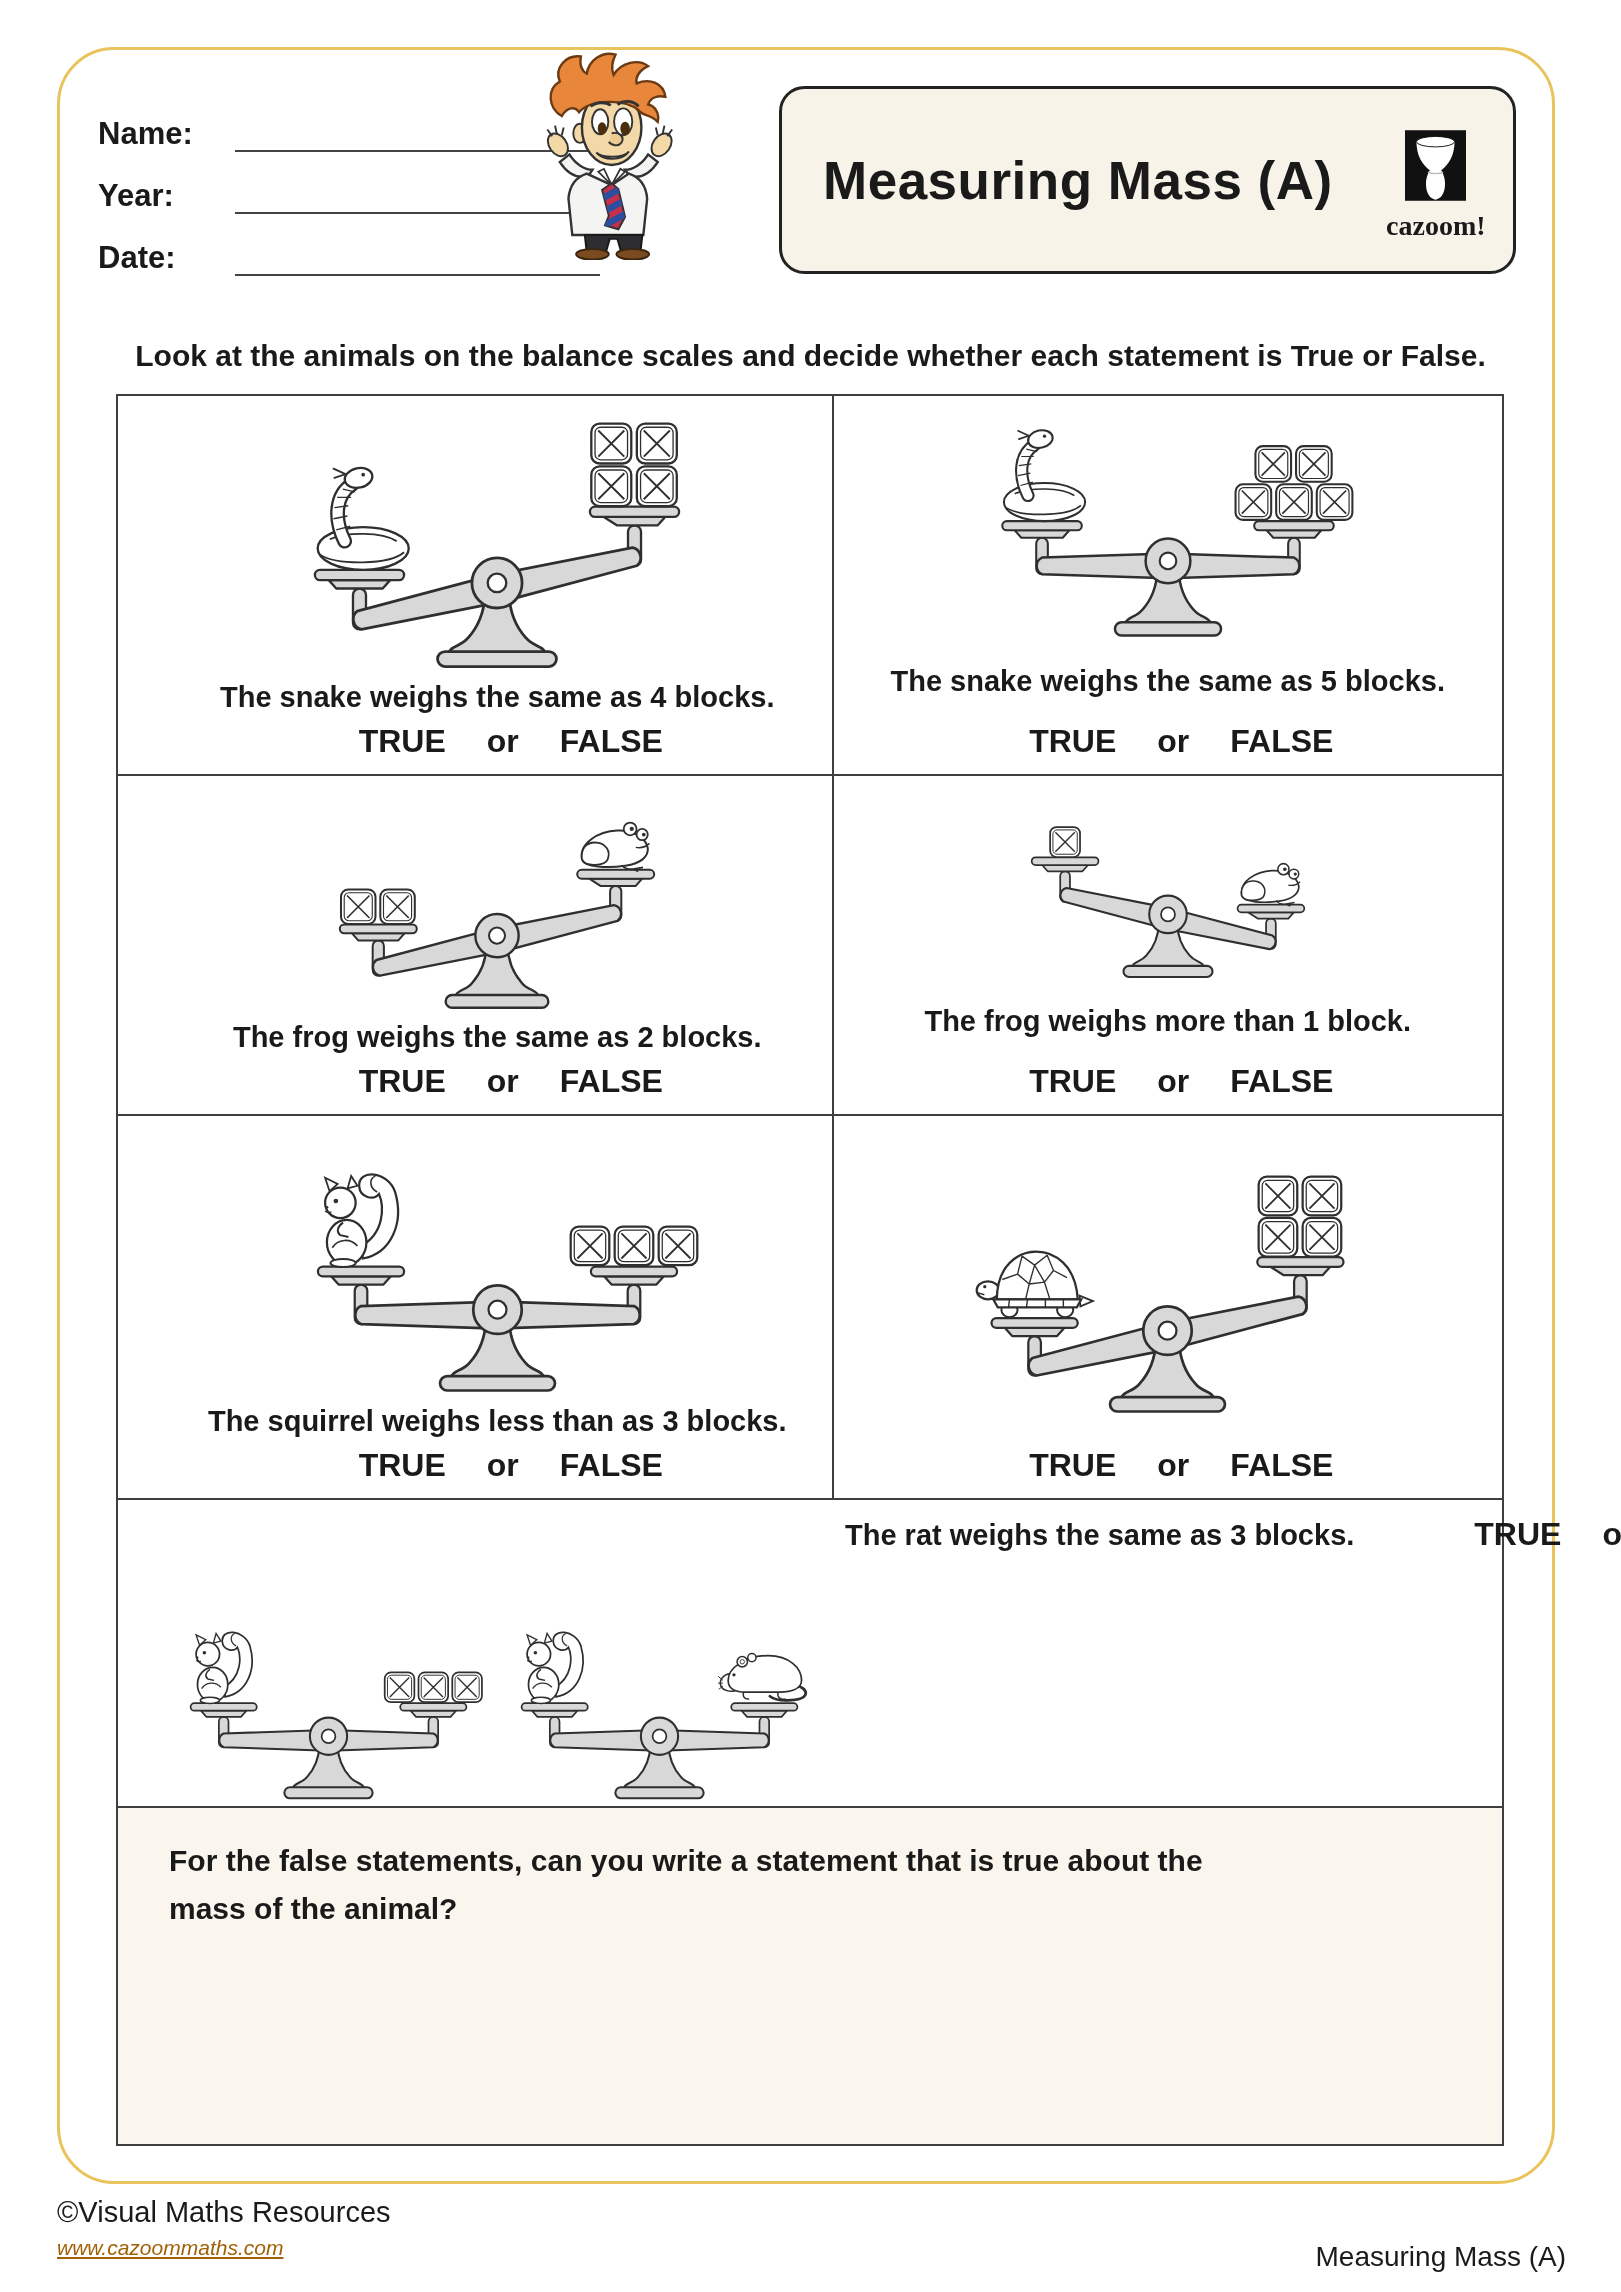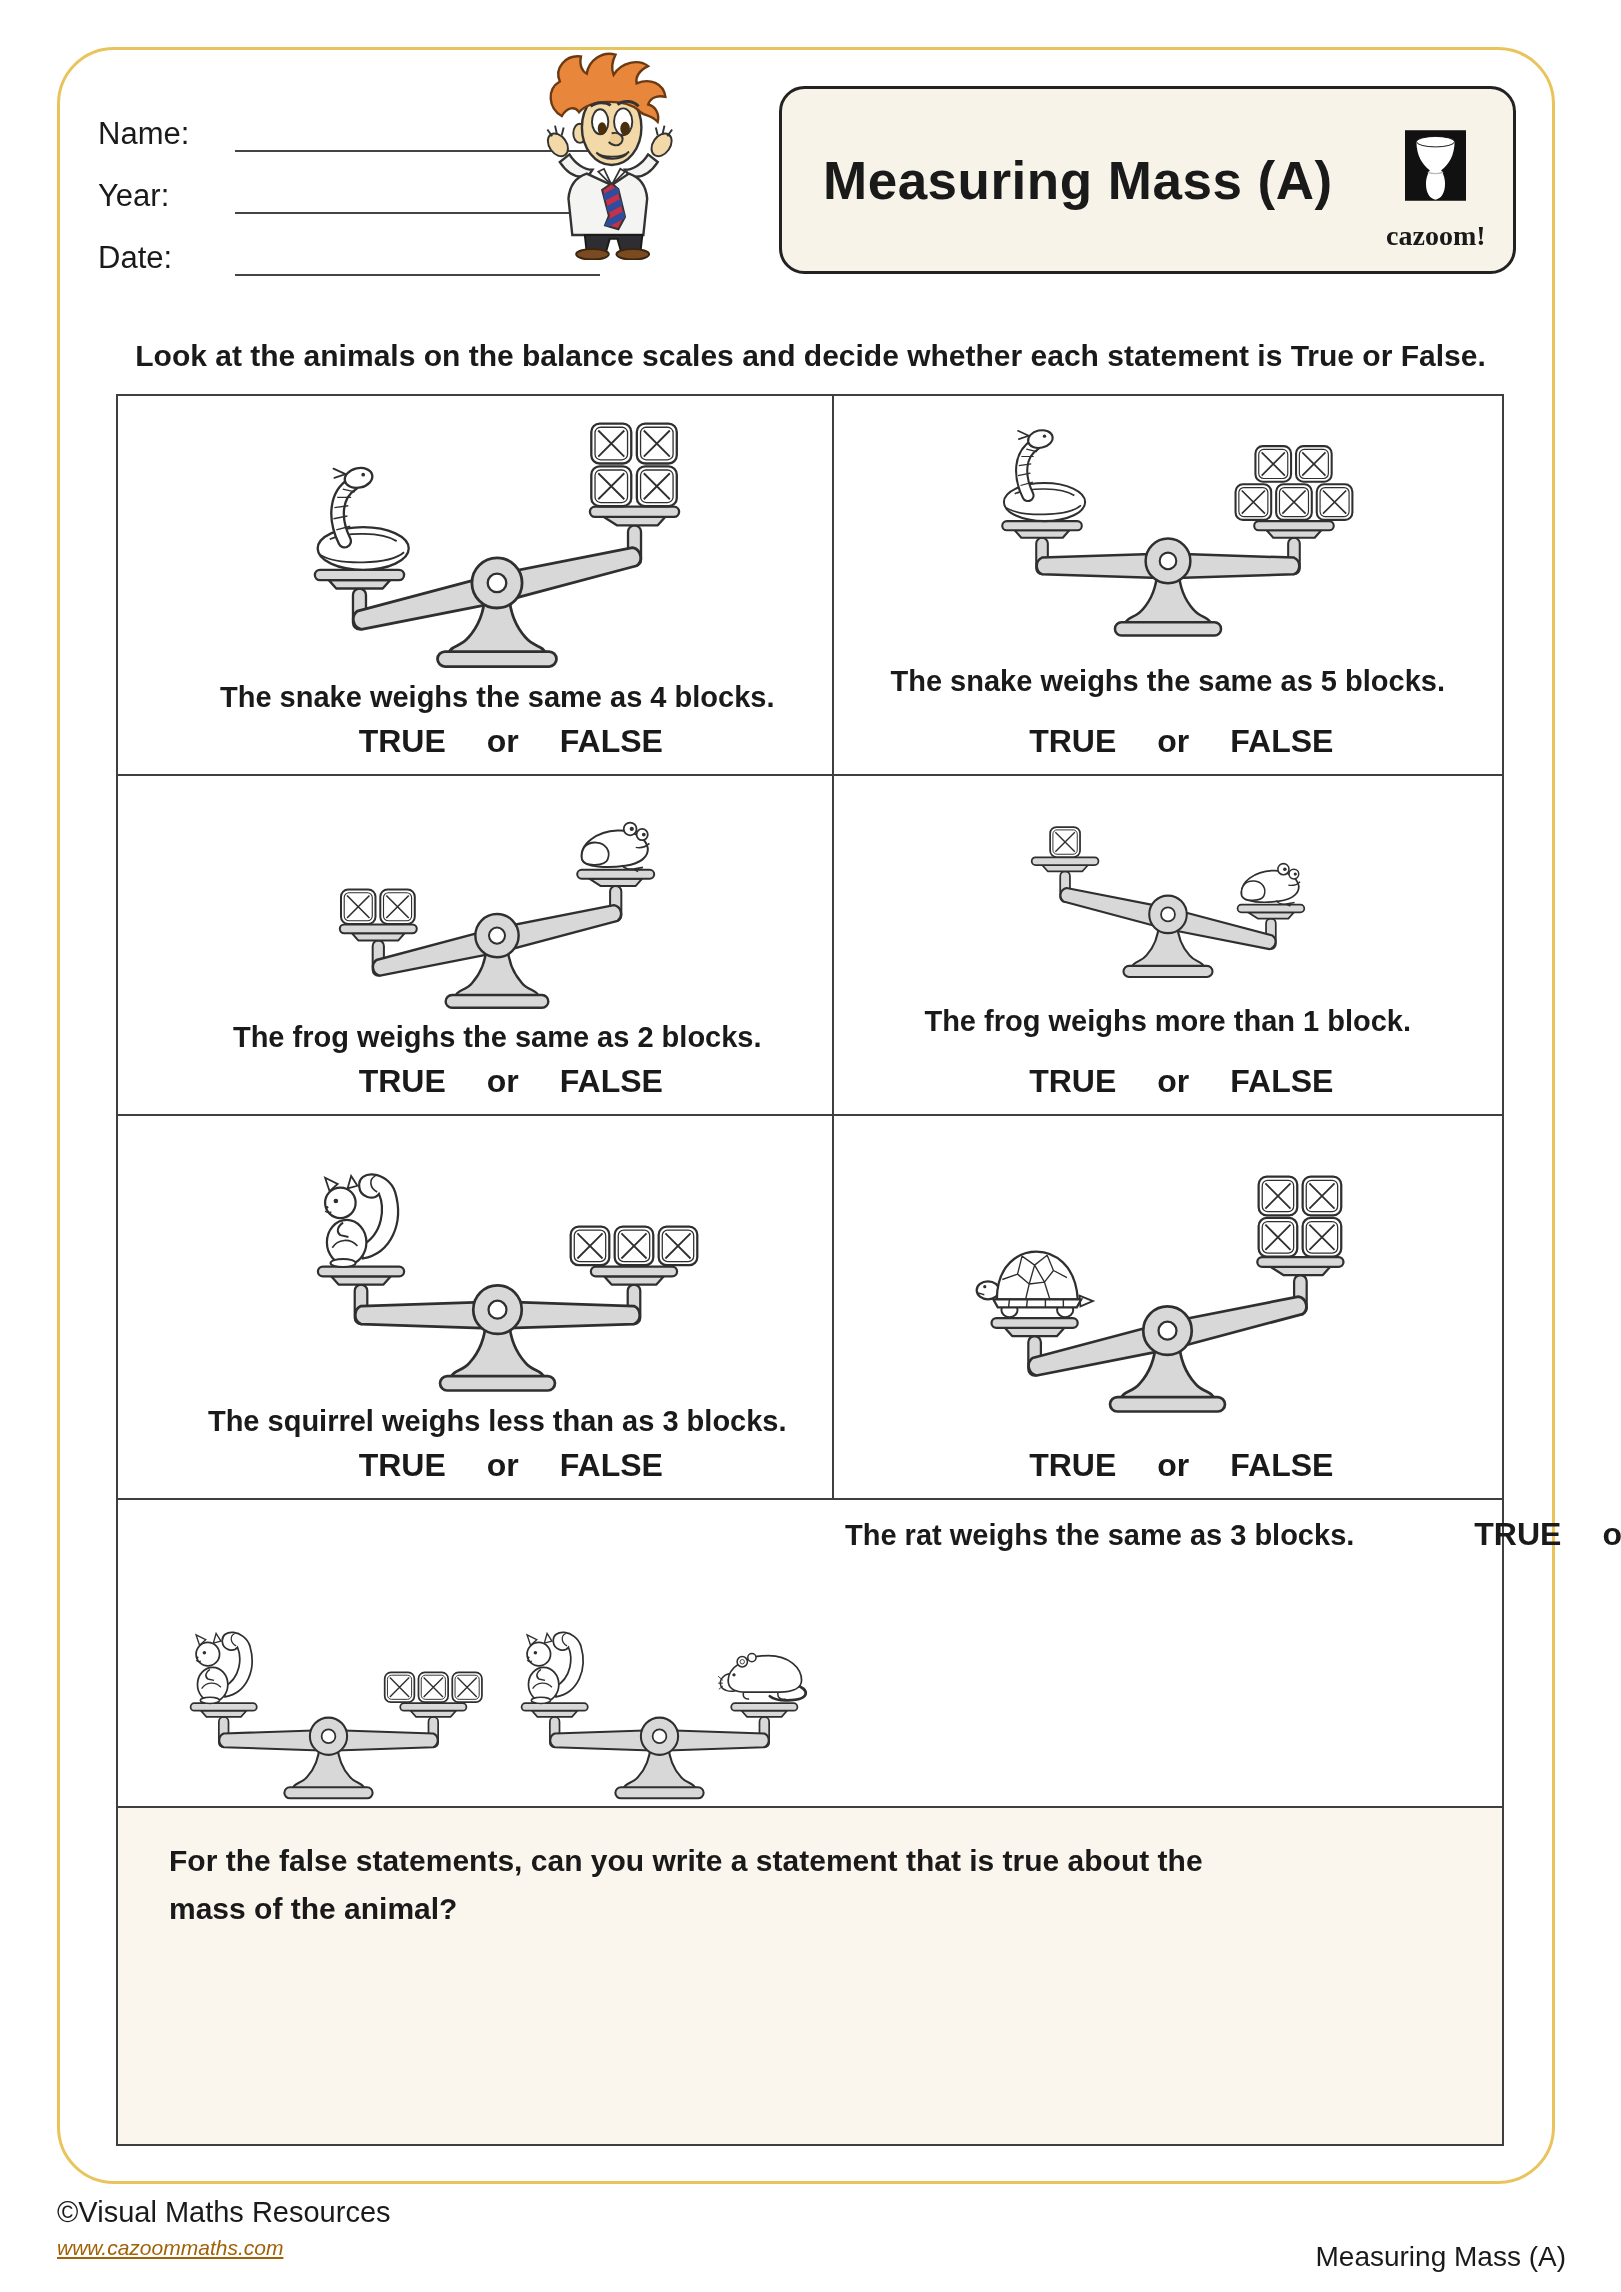--- a/index.html
+++ b/index.html
@@ -7,31 +7,31 @@
     width:1621px; height:2293px; position:relative; background:#ffffff;
     font-family:"Liberation Sans", sans-serif; color:#1a1a1a; overflow:hidden;
   }
   .page-border {
     position:absolute; left:57px; top:47px; width:1498px; height:2137px;
     border:3.9px solid #E9C45C; border-radius:57px; box-sizing:border-box;
   }
   
   .fields { position:absolute; left:98px; top:90px; }
   .field-row { display:flex; align-items:flex-end; height:62px; }
-  .field-label { font-weight:normal; font-size:31px; width:137px;margin-top:40px; }
+  .field-label { font-weight:bold; font-size:31px; width:137px;margin-top:40px; }
   .field-line { width:365px; border-bottom:2.5px solid #444; height:41px; }
   .mascot { position:absolute; left:529px; top:45px; }
   
   .title-box {
     position:absolute; left:779px; top:86px; width:737px; height:188px;
     background:#F8F3E8; border:3.4px solid #222; border-radius:25.5px; box-sizing:border-box;
   }
   .title-text { position:absolute; left:41px; top:50%; transform:translateY(-50%); font-size:53px; font-weight:bold; letter-spacing:0.5px; }
   .logo { position:absolute; right:27.4px; top:41px; display:flex; flex-direction:column; align-items:center; }
-  .logo-text { font-family:"Liberation Serif", serif; font-weight:bold; font-size:28px; margin-top:19px; }
+  .logo-text { font-family:"Liberation Serif", serif; font-weight:bold; font-size:28px; margin-top:9px; }
   .instruction { position:absolute; top:339px; left:0; width:100%; text-align:center; font-size:30px; font-weight:bold; }
   
   .grid { position:absolute; left:116px; top:394px; width:1384px; border:2.5px solid #3F3F3F; box-sizing:content-box; }
   .g-row { display:flex;padding-left:45px; }
   .g-row + .g-row { border-top:2.5px solid #3F3F3F; }
   .r1 { height:378px; } .r2 { height:338px; } .r3 { height:382px; } .r4 { height:306px; }
   .cell { flex:1 1 0; display:flex; flex-direction:column; align-items:center; justify-content:flex-end; box-sizing:border-box; padding-bottom:13.7px; min-width:0; }
   .cell + .cell { border-left:2.5px solid #3F3F3F;gap:16px; }
   .statement { font-size:29px; font-weight:bold; margin-top:3.9px; white-space:nowrap; }
   .tf { display:flex; gap:41px; font-size:32px; font-weight:bold; margin-top:9.8px;margin-left:27px; }

